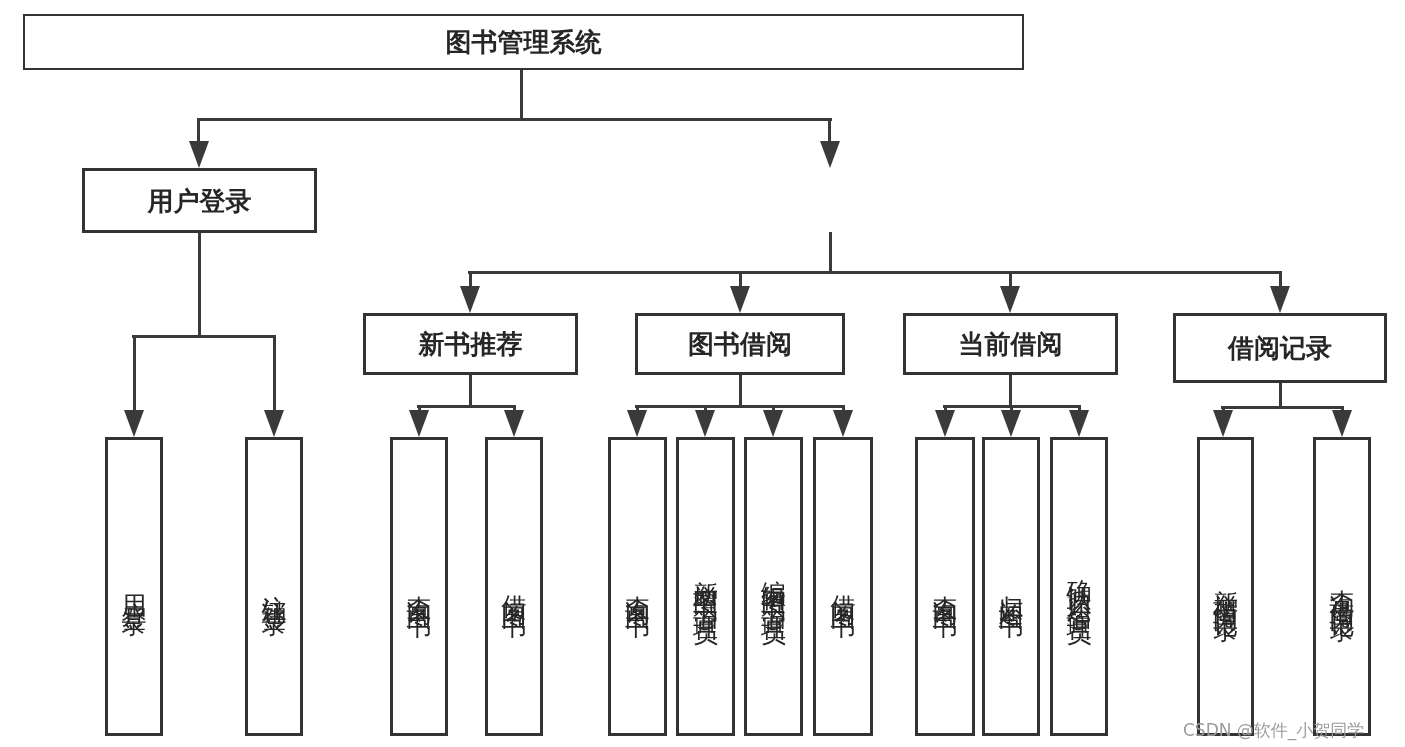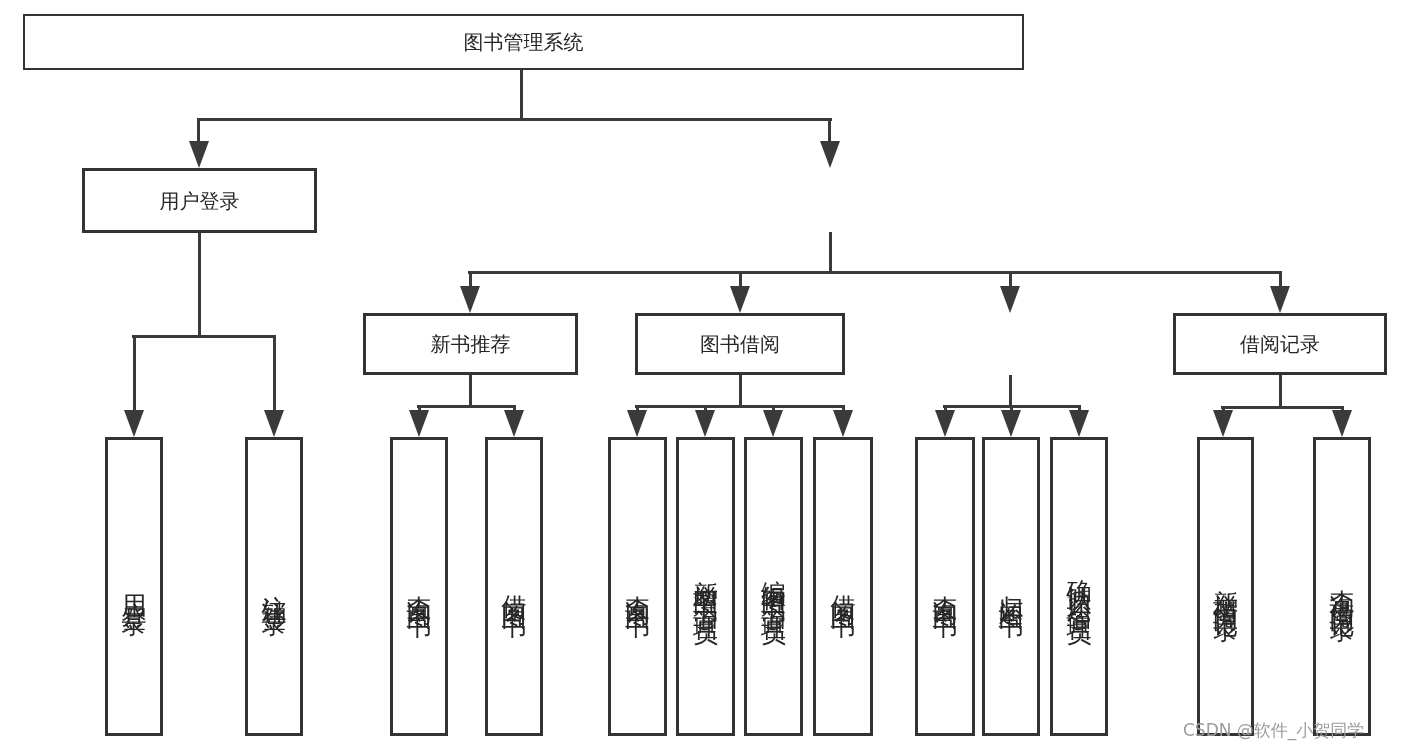--- a/index.html
+++ b/index.html
@@ -16,23 +16,24 @@
     box-sizing:border-box;
     border:3px solid #333333;
     background:#ffffff;
     display:flex;
     align-items:center;
     justify-content:center;
     color:#262626;
   }
   .node.root{border-width:2px;}
   .hnode span{
-    font-size:20px;
+    font-size:26px;
     line-height:1;
     white-space:nowrap;
+    font-weight:bold;
   }
   .vnode span{
     writing-mode:vertical-rl;
     text-orientation:mixed;
     font-size:25px;
     letter-spacing:6px;
     line-height:1;
     white-space:nowrap;
   }
   .hl,.vl{position:absolute;background:#3a3a3a;}
@@ -127,21 +128,24 @@
   <div class="node hnode" style="left:82px;top:168px;width:235px;height:65px">
     <span>用户登录</span>
   </div>
 
   <div class="node hnode" style="left:363px;top:313px;width:215px;height:62px">
     <span>新书推荐</span>
   </div>
   <div class="node hnode" style="left:635px;top:313px;width:210px;height:62px">
     <span>图书借阅</span>
   </div>
-  <div class="node hnode" style="left:1173px;top:313px;width:214px;height:62px">
+  <div class="node hnode" style="left:903px;top:313px;width:215px;height:62px">
+    <span>当前借阅</span>
+  </div>
+  <div class="node hnode" style="left:1173px;top:313px;width:214px;height:70px">
     <span>借阅记录</span>
   </div>
 
   <div class="node vnode" style="left:105px;top:437px;width:58px;height:299px">
     <span>用户登录</span>
   </div>
   <div class="node vnode" style="left:245px;top:437px;width:58px;height:299px">
     <span>注销登录</span>
   </div>
 

